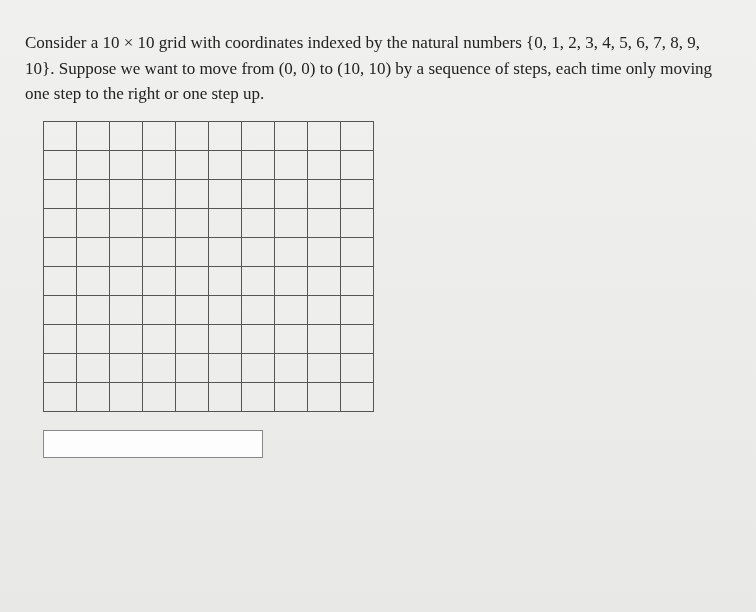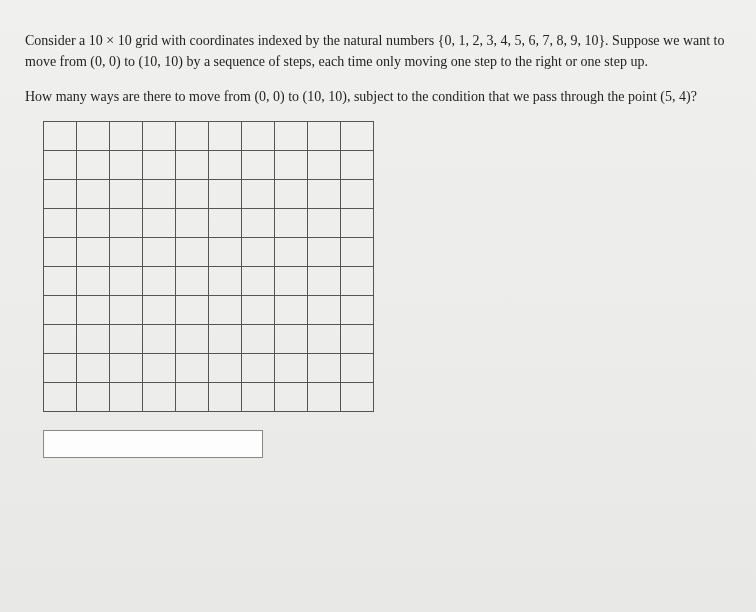--- a/index.html
+++ b/index.html
@@ -13,21 +13,21 @@
       background: linear-gradient(to bottom, #f0f0ee 0%, #e8e8e6 100%);
       font-family: Georgia, 'Times New Roman', serif;
       padding: 30px 25px 20px 25px;
       color: #1a1a1a;
       position: relative;
     }
     .content {
       background: transparent;
     }
     .paragraph {
-      font-size: 14px;
+      font-size: 17px;
       line-height: 1.5;
       margin-bottom: 14px;
       color: #222;
     }
     .math {
       font-family: 'Times New Roman', Times, serif;
     }
     .grid-container {
       margin-top: 8px;
       margin-left: 18px;
@@ -52,23 +52,20 @@
       font-size: 15px;
       font-family: Arial, sans-serif;
     }
   </style>
 </head>
 <body>
 
 <div class="content">
   <p class="paragraph">
     <span>Consider a </span><span class="math">10 × 10</span><span> grid with coordinates indexed by the natural numbers </span><span class="math">{0, 1, 2, 3, 4, 5, 6, 7, 8, 9, 10}</span><span>. Suppose we want to move from </span><span class="math">(0, 0)</span><span> to </span><span class="math">(10, 10)</span><span> by a sequence of steps, each time only moving one step to the right or one step up.</span>
-  </p>
-  <p class="paragraph">
-    <span>How many ways are there to move from </span><span class="math">(0, 0)</span><span> to </span><span class="math">(10, 10)</span><span>, subject to the condition that we pass through the point </span><span class="math">(5, 4)</span><span>?</span>
   </p>
 
   <div class="grid-container">
     <table class="grid">
       <tbody id="grid-body">
           <tr>
             <td></td>
             <td></td>
             <td></td>
             <td></td>

